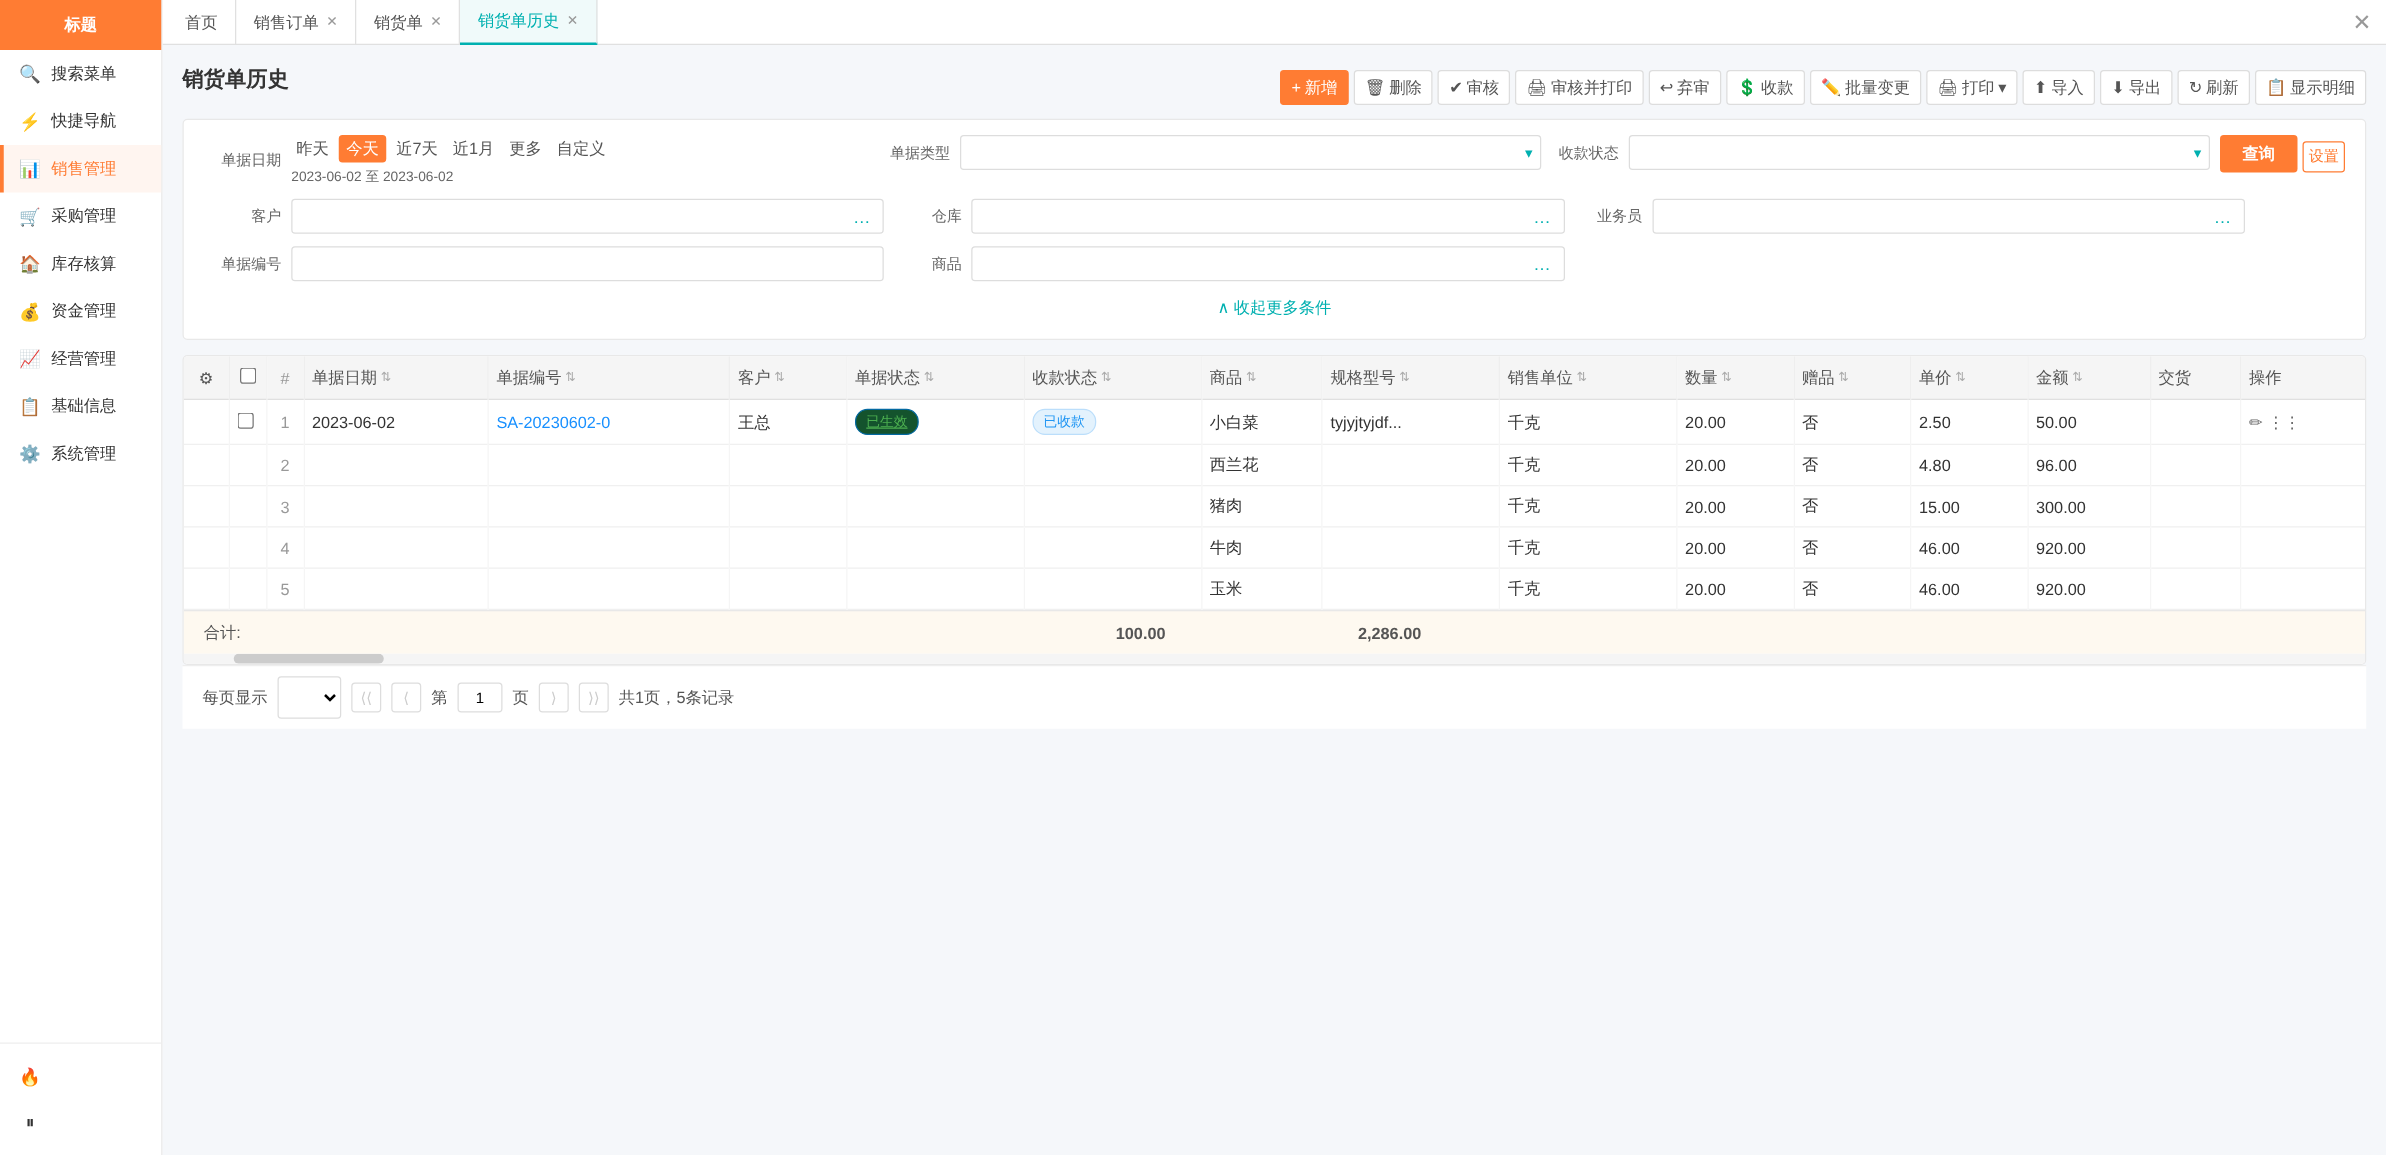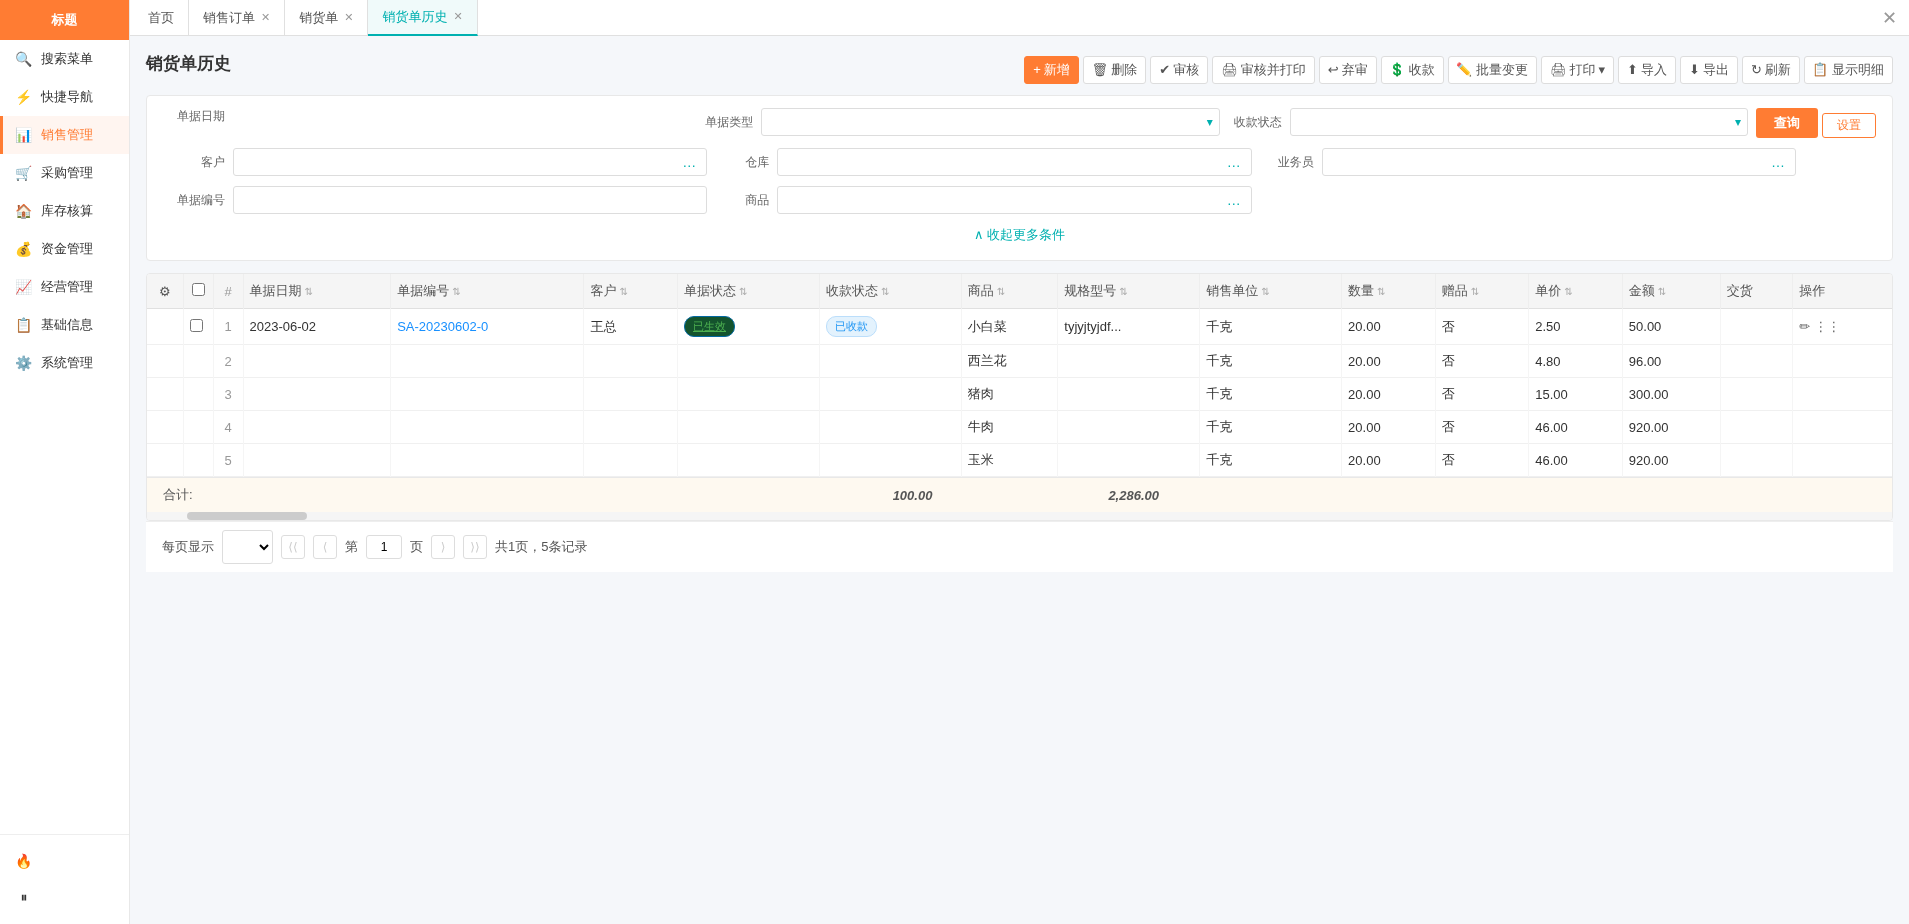--- a/index.html
+++ b/index.html
@@ -225,21 +225,21 @@
     .table-footer {
       background: #fef9f0;
       border-top: 1px solid #e8e8e8;
       padding: 8px 16px;
       display: flex;
       align-items: center;
       font-size: 12px;
       color: #555;
       flex-shrink: 0;
     }
-    .footer-total { display: flex; gap: 56px; flex: 1; font-style: italic; }
+    .footer-total { display: flex; gap: 34px; flex: 1; }
 
     
     .pagination-bar {
       display: flex;
       align-items: center;
       justify-content: flex-start;
       padding: 8px 16px;
       background: #fff;
       border-top: 1px solid #eee;
       font-size: 12px;
@@ -295,21 +295,21 @@
     }
 
     .settings-btn {
       position: absolute;
       right: 0;
       top: 32px;
       background: #fff;
       border: 1px solid #ff7c33;
       color: #ff7c33;
       border-radius: 3px;
-      padding: 3px 14px;
+      padding: 3px 4px;
       cursor: pointer;
       font-size: 12px;
     }
 
     .query-btn {
       background: #ff7c33;
       color: #fff;
       border: none;
       border-radius: 3px;
       padding: 6px 18px;
@@ -469,20 +469,31 @@
           <span>显示明细</span>
         </button>
       </div>
     </div>
 
     <div class="filter-panel">
 
       <div style="display:flex; align-items:flex-start; gap: 0; margin-bottom: 10px;">
         <div style="display:flex; align-items:center; flex: 1;">
           <span class="filter-label">单据日期</span>
+          <div style="display:flex; flex-direction:column; gap:4px;">
+            <div class="date-shortcuts">
+              <span class="date-shortcut">昨天</span>
+              <span class="date-shortcut active">今天</span>
+              <span class="date-shortcut">近7天</span>
+              <span class="date-shortcut">近1月</span>
+              <span class="date-shortcut">更多</span>
+              <span class="date-shortcut">自定义</span>
+            </div>
+            <div class="date-range">2023-06-02 至 2023-06-02</div>
+          </div>
         </div>
         <div style="display:flex; align-items:center; flex: 1;">
           <span class="filter-label">单据类型</span>
           <div style="display:flex; align-items:center; flex:1; border:1px solid #ddd; border-radius:3px; height:28px; background:#fff; padding: 0 6px;">
             <input class="filter-input" style="border: none; flex: 1 1 0%; outline: none; height: 24px;">
             <span style="color:#00b0b0; font-size:12px; cursor:pointer;">▾</span>
           </div>
         </div>
         <div style="display:flex; align-items:center; flex: 1;">
           <span class="filter-label">收款状态</span>

